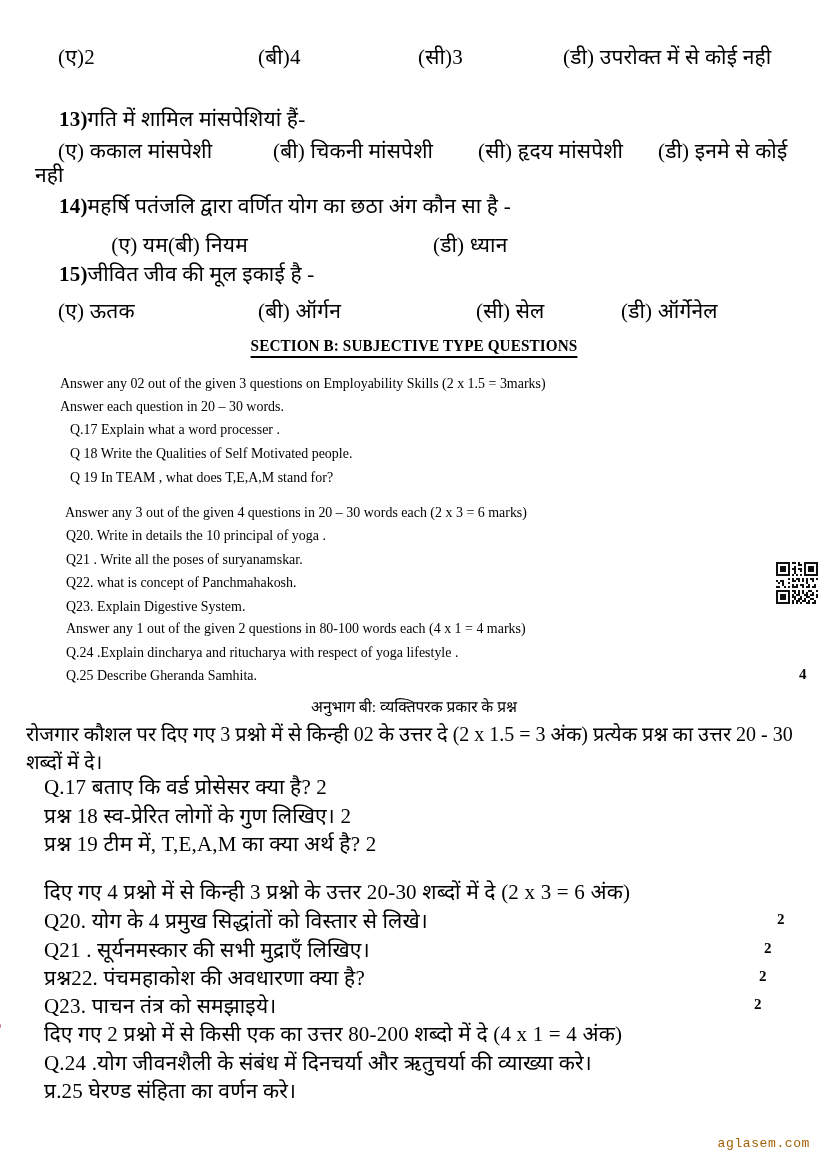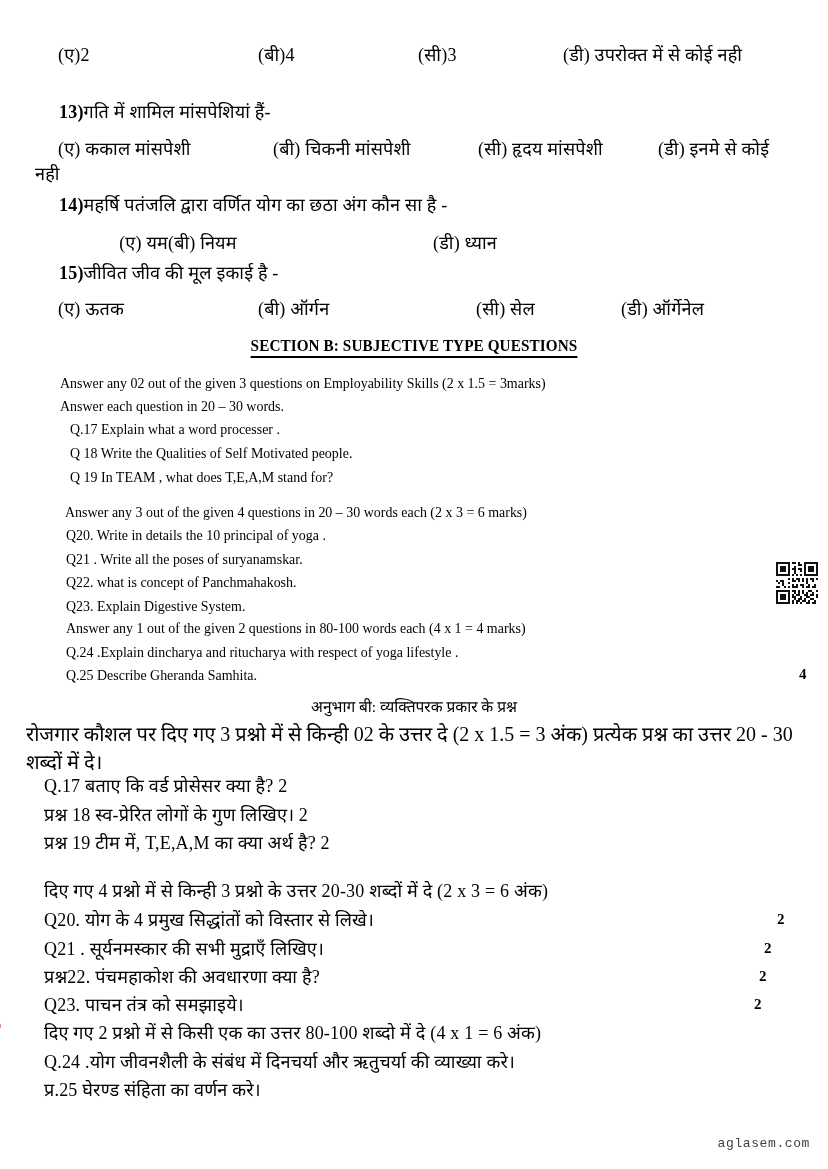--- a/index.html
+++ b/index.html
@@ -22,21 +22,21 @@
   
   .ln {
     position: absolute;
     white-space: nowrap;
     line-height: 1;
   }
 
   
   .hi {
     font-family: "Liberation Serif", "DejaVu Sans", sans-serif;
-    font-size: 18px;
+    font-size: 21px;
     letter-spacing: .2px;
   }
   .hi-b { font-weight: 700; }
 
   
   .en {
     font-family: "Liberation Serif", "DejaVu Serif", serif;
     font-size: 15px;
     transform: scaleX(.93);
     transform-origin: left center;
@@ -102,21 +102,21 @@
     color: #c9707a;
     white-space: nowrap;
   }
   #wm-bottom {
     position: absolute;
     right: 18px;
     bottom: 18px;
     font-family: "Liberation Mono", "DejaVu Sans Mono", monospace;
     font-size: 13px;
     letter-spacing: .6px;
-    color: #404040;
+    color: #a16207;
     white-space: nowrap;
   }
 
   
   #qr {
     position: absolute;
     left: 776px;
     top: 562px;
     width: 42px;
     height: 42px;
@@ -128,21 +128,21 @@
 
 <div id="page">
 
   <div class="opt-row hi" style="left:58px; top:42px; width:730px;">
     <span style="width:200px;">(ए)2</span>
     <span style="width:160px;">(बी)4</span>
     <span style="width:145px;">(सी)3</span>
     <span>(डी) उपरोक्त में से कोई नही</span>
   </div>
 
-  <div class="ln hi" style="left:59px; top:103px;">
+  <div class="ln hi" style="left:59px; top:109px;">
     <span class="hi-b">13)</span><span>गति में शामिल मांसपेशियां हैं-</span>
   </div>
   <div class="opt-row hi" style="left:58px; top:136px; width:740px;">
     <span style="width:215px;">(ए) ककाल मांसपेशी</span>
     <span style="width:205px;">(बी) चिकनी मांसपेशी</span>
     <span style="width:180px;">(सी) हृदय मांसपेशी</span>
     <span>(डी) इनमे से कोई</span>
   </div>
   <div class="ln hi" style="left:35px; top:165px;">नही</div>
 
@@ -293,20 +293,20 @@
   <div class="ln hi" style="left:44px; top:882px;">दिए गए 4 प्रश्नो में से किन्ही 3 प्रश्नो के उत्तर 20-30 शब्दों में दे (2 x 3 = 6 अंक)</div>
   <div class="ln hi" style="left:44px; top:911px;">Q20. योग के 4 प्रमुख सिद्धांतों को विस्तार से लिखे।</div>
   <div class="mark" style="left:777px; top:911px;">2</div>
   <div class="ln hi" style="left:44px; top:940px;">Q21 . सूर्यनमस्कार की सभी मुद्राएँ लिखिए।</div>
   <div class="mark" style="left:764px; top:940px;">2</div>
   <div class="ln hi" style="left:44px; top:968px;">प्रश्न22. पंचमहाकोश की अवधारणा क्या है?</div>
   <div class="mark" style="left:759px; top:968px;">2</div>
   <div class="ln hi" style="left:44px; top:996px;">Q23. पाचन तंत्र को समझाइये।</div>
   <div class="mark" style="left:754px; top:996px;">2</div>
 
-  <div class="ln hi" style="left:44px; top:1024px;">दिए गए 2 प्रश्नो में से किसी एक का उत्तर 80-100 शब्दो में दे (4 x 1 = 6 अंक)</div>
+  <div class="ln hi" style="left:44px; top:1024px;">दिए गए 2 प्रश्नो में से किसी एक का उत्तर 80-200 शब्दो में दे (4 x 1 = 4 अंक)</div>
   <div class="ln hi" style="left:44px; top:1053px;">Q.24 .योग जीवनशैली के संबंध में दिनचर्या और ऋतुचर्या की व्याख्या करे।</div>
   <div class="ln hi" style="left:44px; top:1081px;">प्र.25 घेरण्ड संहिता का वर्णन करे।</div>
 
   <div id="wm-left">schools.aglasem.com</div>
   <div id="wm-bottom">aglasem.com</div>
 
 </div>
 
 </body></html>

